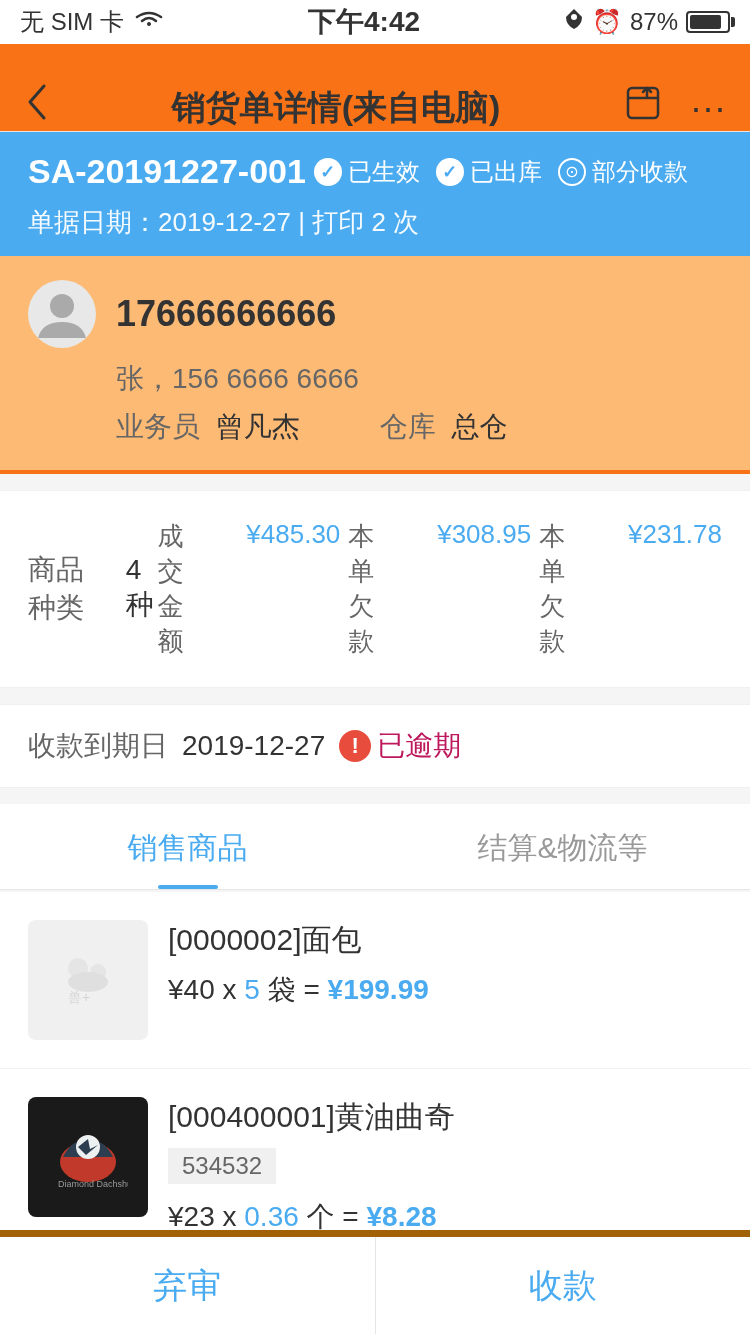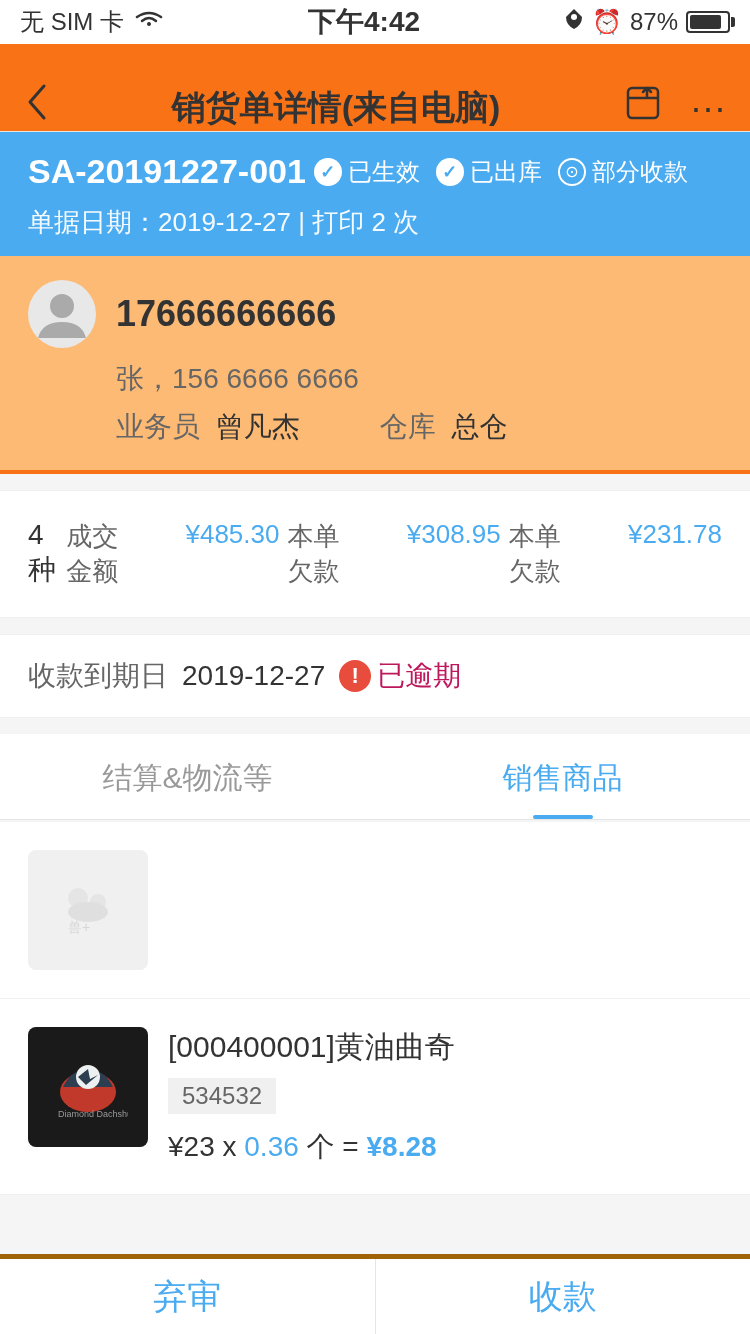--- a/index.html
+++ b/index.html
@@ -382,23 +382,23 @@
       color: #4AABF0;
       font-weight: 600;
     }
 
     
     .bottom-bar {
       position: fixed;
       bottom: 0;
       left: 0;
       width: 750px;
-      height: 80px;
-      background: #fff;
-      border-top: 5px solid #a16207;
+      height: 104px;
+      background: #fff;
+      border-top: 7px solid #a16207;
       display: flex;
     }
     .bottom-btn {
       flex: 1;
       display: flex;
       align-items: center;
       justify-content: center;
       font-size: 34px;
       font-weight: 500;
       cursor: pointer;
@@ -502,20 +502,21 @@
     <span>
       <span>仓库</span>
       <span class="val">总仓</span>
     </span>
   </div>
 </div>
 
 <div class="summary-section">
   <div class="summary-row">
     <div class="summary-left">
+      <span>商品种类</span>
       <span class="val">4种</span>
     </div>
     <div class="summary-right">
       <div class="amount-row">
         <span>成交金额</span>
         <span class="amount-val">¥485.30</span>
       </div>
       <div class="amount-row">
         <span>本单欠款</span>
         <span class="amount-val">¥308.95</span>
@@ -531,38 +532,49 @@
 <div class="due-section">
   <span class="due-label">收款到期日</span>
   <span class="due-date">2019-12-27</span>
   <div class="overdue-badge">
     <div class="overdue-icon">!</div>
     <span class="overdue-text">已逾期</span>
   </div>
 </div>
 
 <div class="tabs-section">
+  <div class="tab-item active">
+    <span>销售商品</span>
+  </div>
   <div class="tab-item">
     <span>结算&amp;物流等</span>
-  </div>
-  <div class="tab-item active">
-    <span>销售商品</span>
   </div>
 </div>
 
 <div class="products-section">
 
   <div class="product-item">
     <div class="product-thumb light-bg">
       <svg viewBox="0 0 80 80" fill="none">
         <circle cx="30" cy="28" r="10" fill="#ccc"></circle>
         <circle cx="50" cy="32" r="8" fill="#ccc"></circle>
         <ellipse cx="40" cy="42" rx="20" ry="10" fill="#bbb"></ellipse>
         <text x="20" y="62" font-size="14" fill="#999">兽+</text>
       </svg>
+    </div>
+    <div class="product-info">
+      <div class="product-name">[0000002]面包</div>
+      <div class="product-price-row">
+        <span>¥40</span>
+        <span> x </span>
+        <span class="qty">5</span>
+        <span>袋</span>
+        <span> = </span>
+        <span class="total">¥199.99</span>
+      </div>
     </div>
   </div>
 
   <div class="product-item">
     <div class="product-thumb dark-bg">
       <svg viewBox="0 0 80 80" fill="none">
         <ellipse cx="40" cy="45" rx="28" ry="20" fill="#c0392b"></ellipse>
         <path d="M15 40 Q25 20 40 25 Q55 20 65 40" fill="#2c3e50"></path>
         <circle cx="40" cy="30" r="12" fill="#ecf0f1"></circle>
         <path d="M30 30 L40 22 L42 32 L50 28 L38 38Z" fill="#2c3e50"></path>

